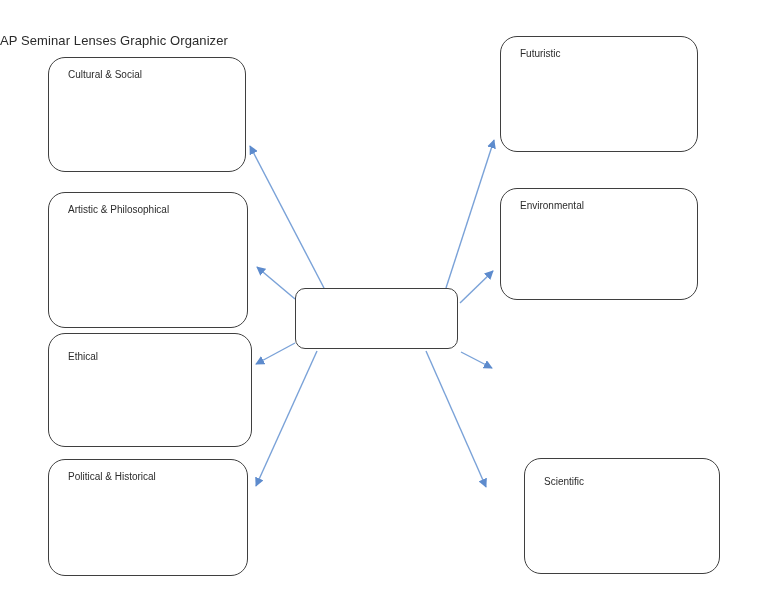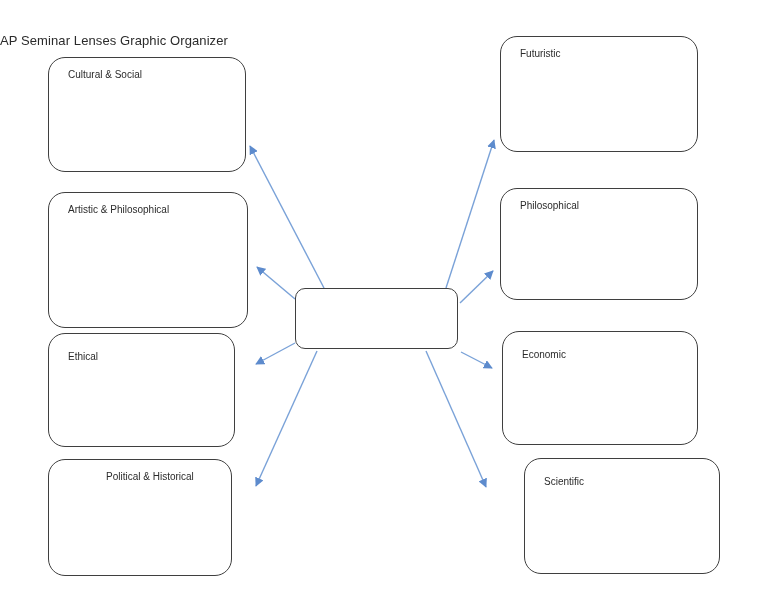--- a/index.html
+++ b/index.html
@@ -44,22 +44,22 @@
   }
   .box-label {
     display: block;
     padding: 11px 14px 0 19px;
     font-size: 10px;
     color: var(--text, #2b2b2b);
     white-space: nowrap;
   }
   .b-l1 { left: 48px;  top: 57px;  width: 198px; height: 115px; }
   .b-l2 { left: 48px;  top: 192px; width: 200px; height: 136px; }
-  .b-l3 { left: 48px;  top: 333px; width: 187px; height: 114px; }
-  .b-l4 { left: 48px;  top: 459px; width: 184px; height: 117px; padding-left: 38px; }
+  .b-l3 { left: 48px;  top: 333px; width: 204px; height: 114px; }
+  .b-l4 { left: 48px;  top: 459px; width: 200px; height: 117px; }
   .b-r1 { left: 500px; top: 36px;  width: 198px; height: 116px; }
   .b-r2 { left: 500px; top: 188px; width: 198px; height: 112px; }
   .b-r3 { left: 502px; top: 331px; width: 196px; height: 114px; }
   .b-r4 { left: 502px; top: 458px; width: 196px; height: 116px; margin-left: 22px; }
   .b-c  { left: 295px; top: 288px; width: 163px; height: 61px; border-radius: 10px; }
   .b-l3 .box-label, .b-r3 .box-label, .b-r4 .box-label { padding-top: 17px; }
 </style>
 </head>
 <body>
 
@@ -93,24 +93,21 @@
     <span class="box-label">Ethical</span>
   </div>
   <div class="box b-l4">
     <span class="box-label">Political &amp; Historical</span>
   </div>
 
   <div class="box b-r1">
     <span class="box-label">Futuristic</span>
   </div>
   <div class="box b-r2">
-    <span class="box-label">Philosophical</span>
-  </div>
-  <div class="box b-r3">
-    <span class="box-label">Economic</span>
+    <span class="box-label">Environmental</span>
   </div>
   <div class="box b-r4">
     <span class="box-label">Scientific</span>
   </div>
 
   <div class="box b-c">
     <span class="box-label"></span>
   </div>
 
 </div>

